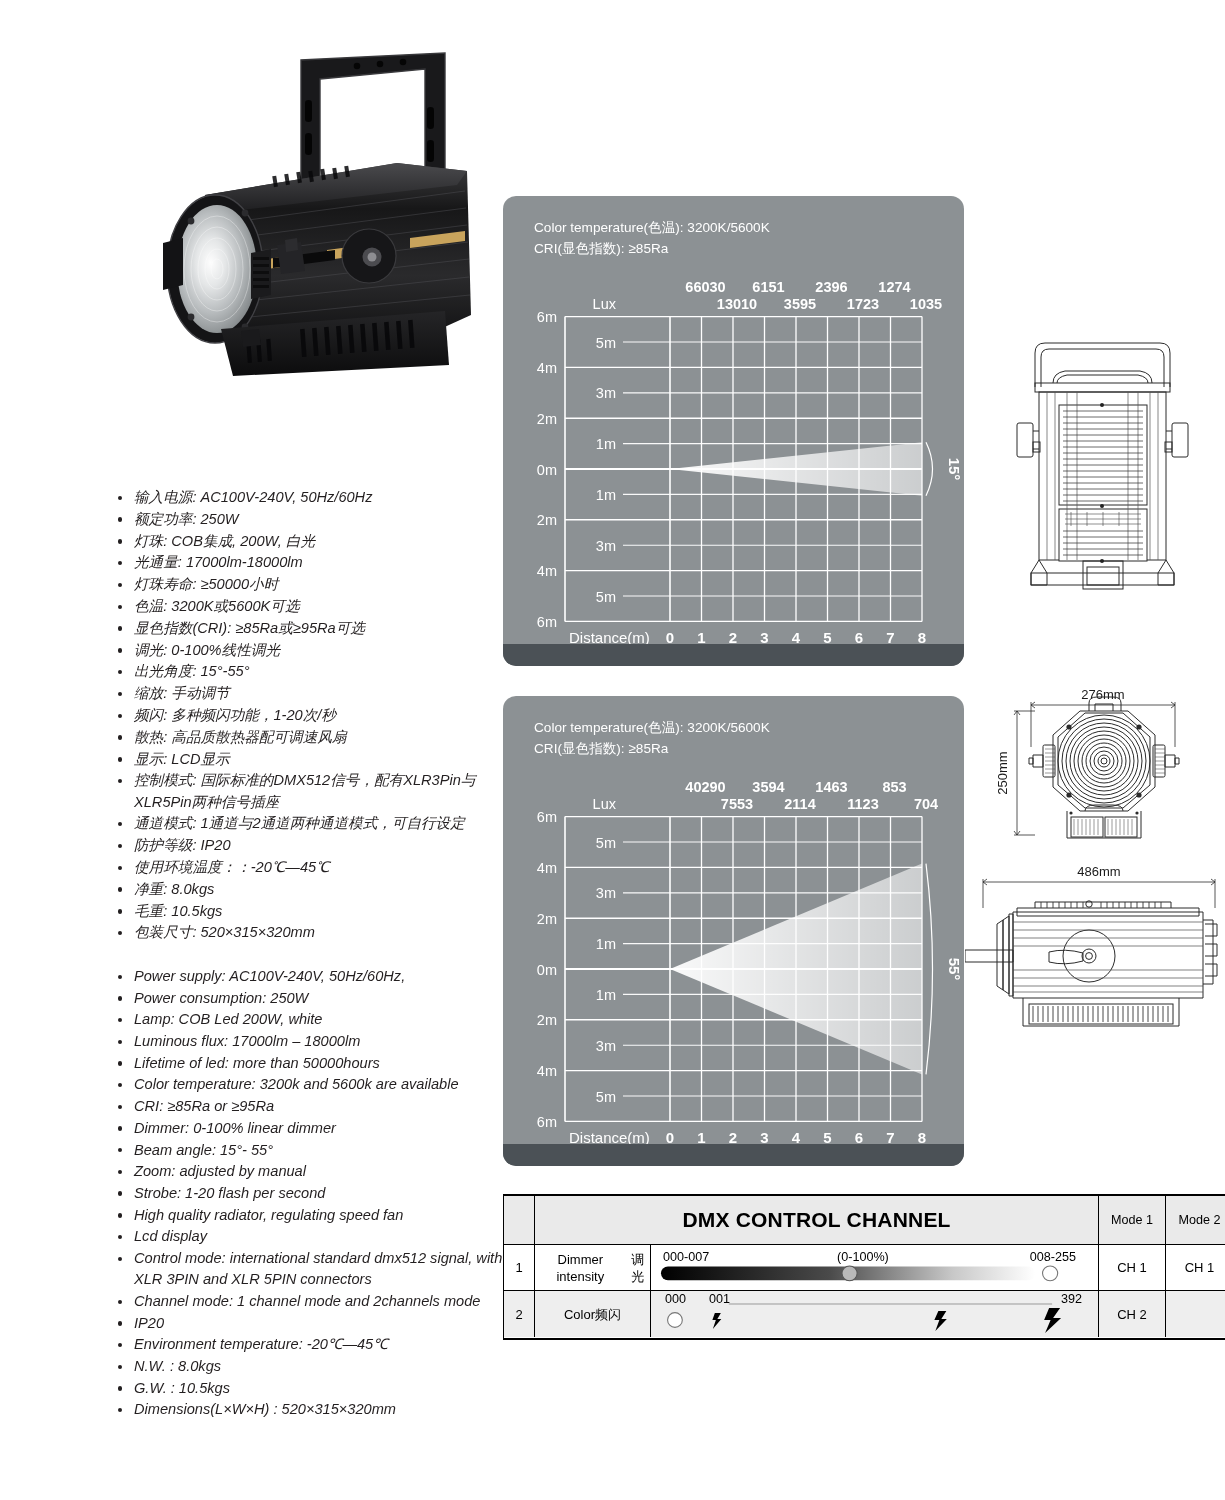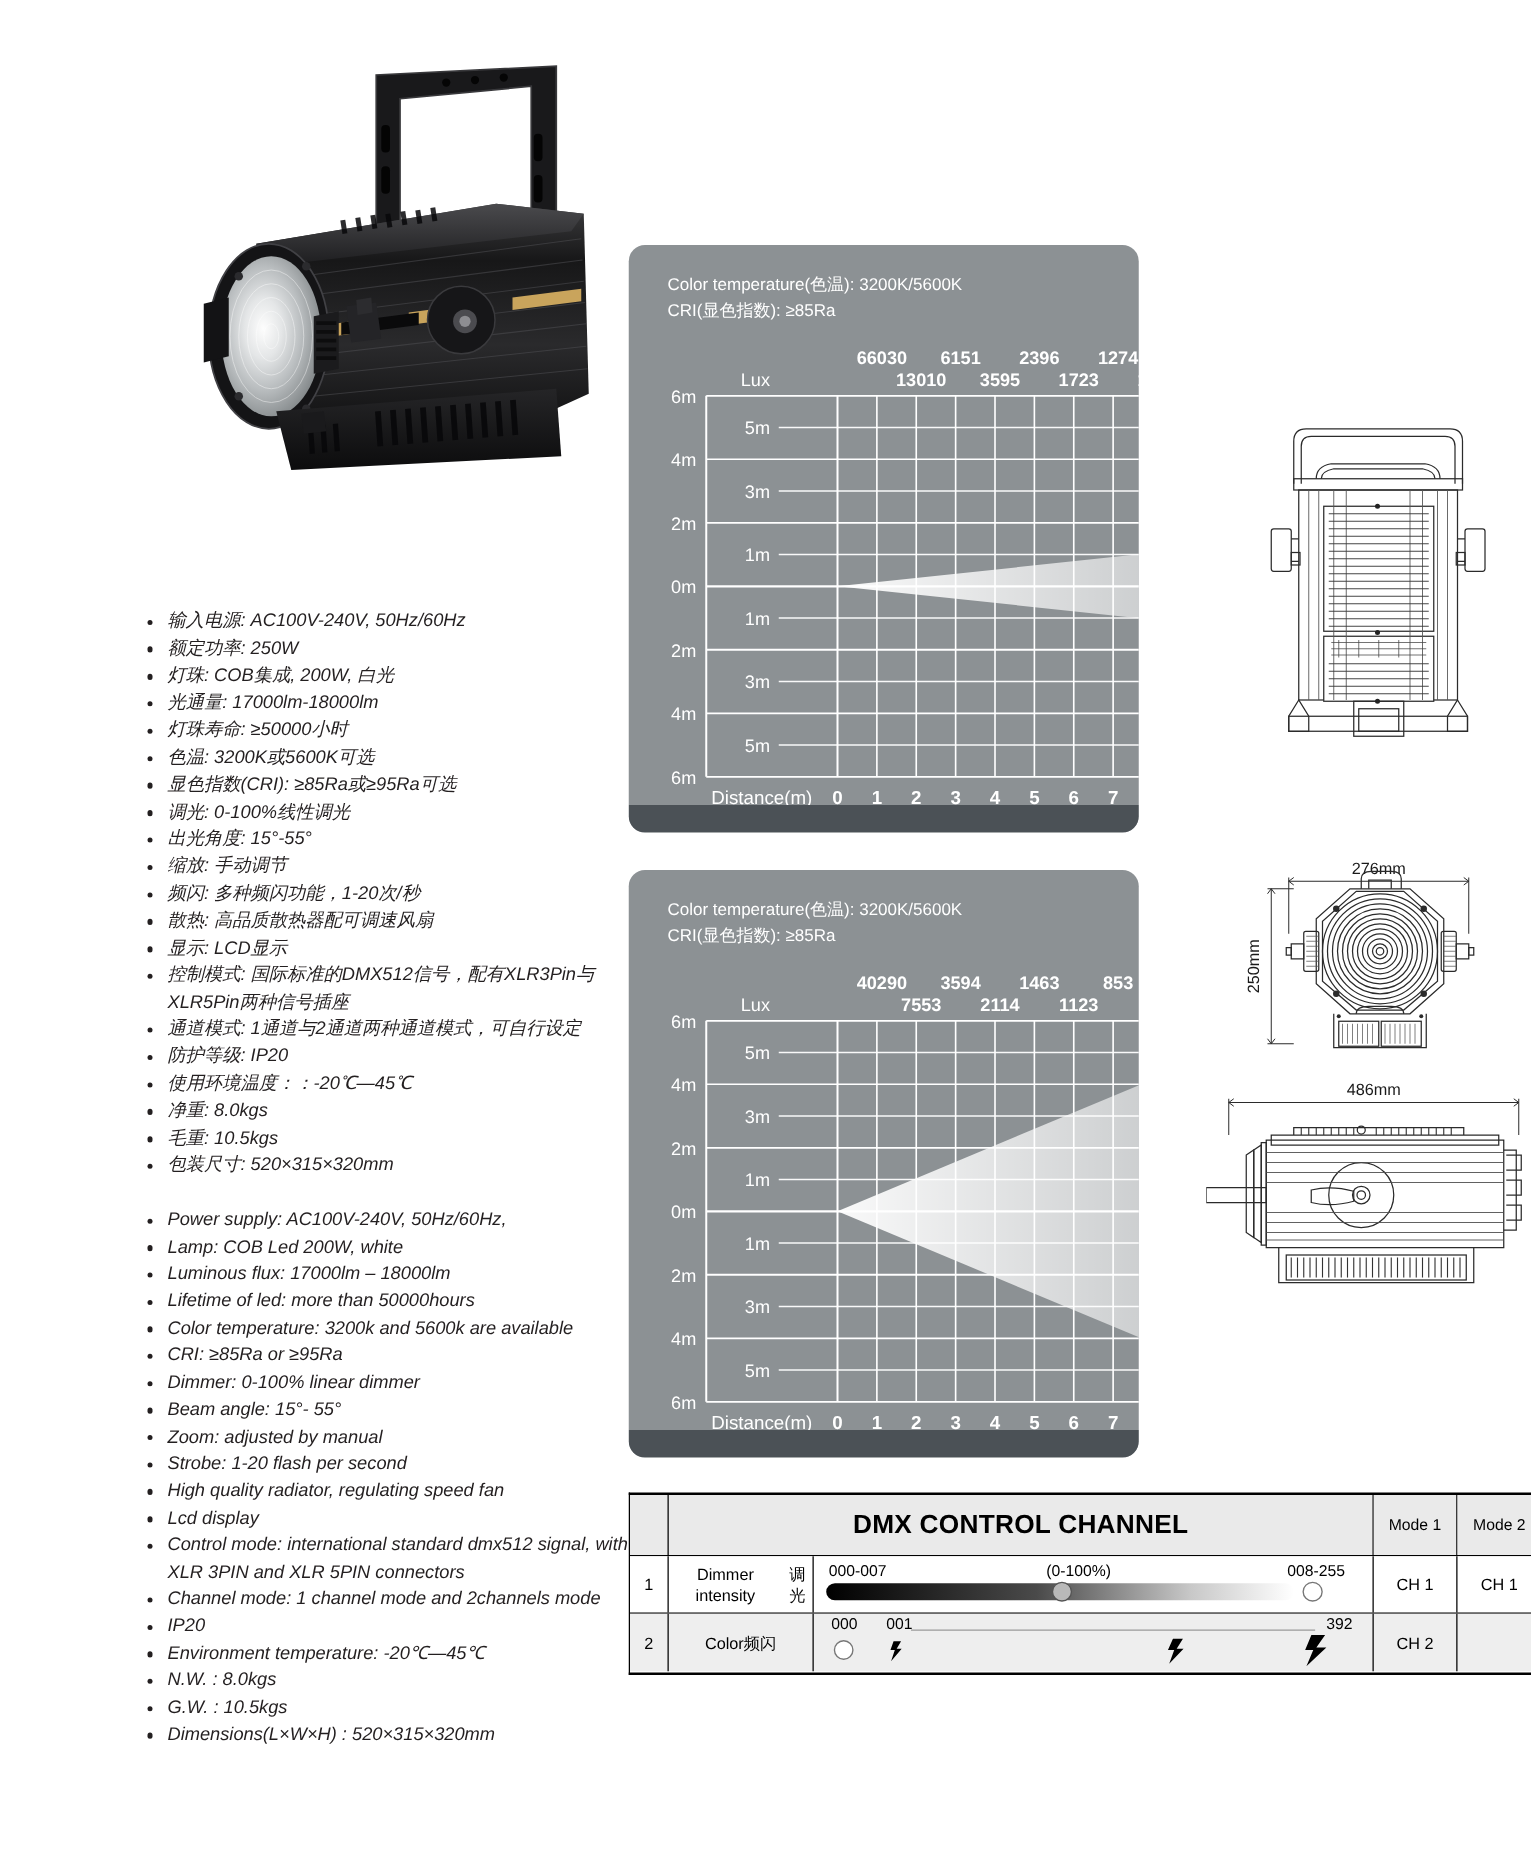--- a/index.html
+++ b/index.html
@@ -35,21 +35,21 @@
     left: 6px; top: 8.6px;
     width: 4.4px; height: 4.4px;
     border-radius: 50%;
     background: #231f20;
   }
 
   
   .chart-panel {
     position: absolute;
     left: 503px;
-    width: 408px;
+    width: 461px;
     background: #8c9194;
     border-radius: 13px;
     overflow: hidden;
   }
   #chart-panel-1 { top: 196px; height: 470px; }
   #chart-panel-2 { top: 696px; height: 470px; }
   .chart-footer-bar {
     position: absolute;
     left: 0; bottom: 0;
     width: 100%; height: 22px;
@@ -256,20 +256,21 @@
     <div class="spec-item">通道模式: 1通道与2通道两种通道模式，可自行设定</div>
     <div class="spec-item">防护等级: IP20</div>
     <div class="spec-item">使用环境温度：：-20℃—45℃</div>
     <div class="spec-item">净重: 8.0kgs</div>
     <div class="spec-item">毛重: 10.5kgs</div>
     <div class="spec-item">包装尺寸: 520×315×320mm</div>
   </div>
 
 <div class="spec-list en">
     <div class="spec-item">Power supply: AC100V-240V, 50Hz/60Hz,</div>
+    <div class="spec-item">Power consumption: 250W</div>
     <div class="spec-item">Lamp: COB Led 200W, white</div>
     <div class="spec-item">Luminous flux: 17000lm – 18000lm</div>
     <div class="spec-item">Lifetime of led: more than 50000hours</div>
     <div class="spec-item">Color temperature: 3200k and 5600k are available</div>
     <div class="spec-item">CRI: ≥85Ra or ≥95Ra</div>
     <div class="spec-item">Dimmer: 0-100% linear dimmer</div>
     <div class="spec-item">Beam angle: 15°- 55°</div>
     <div class="spec-item">Zoom: adjusted by manual</div>
     <div class="spec-item">Strobe: 1-20 flash per second</div>
     <div class="spec-item">High quality radiator, regulating speed fan</div>

